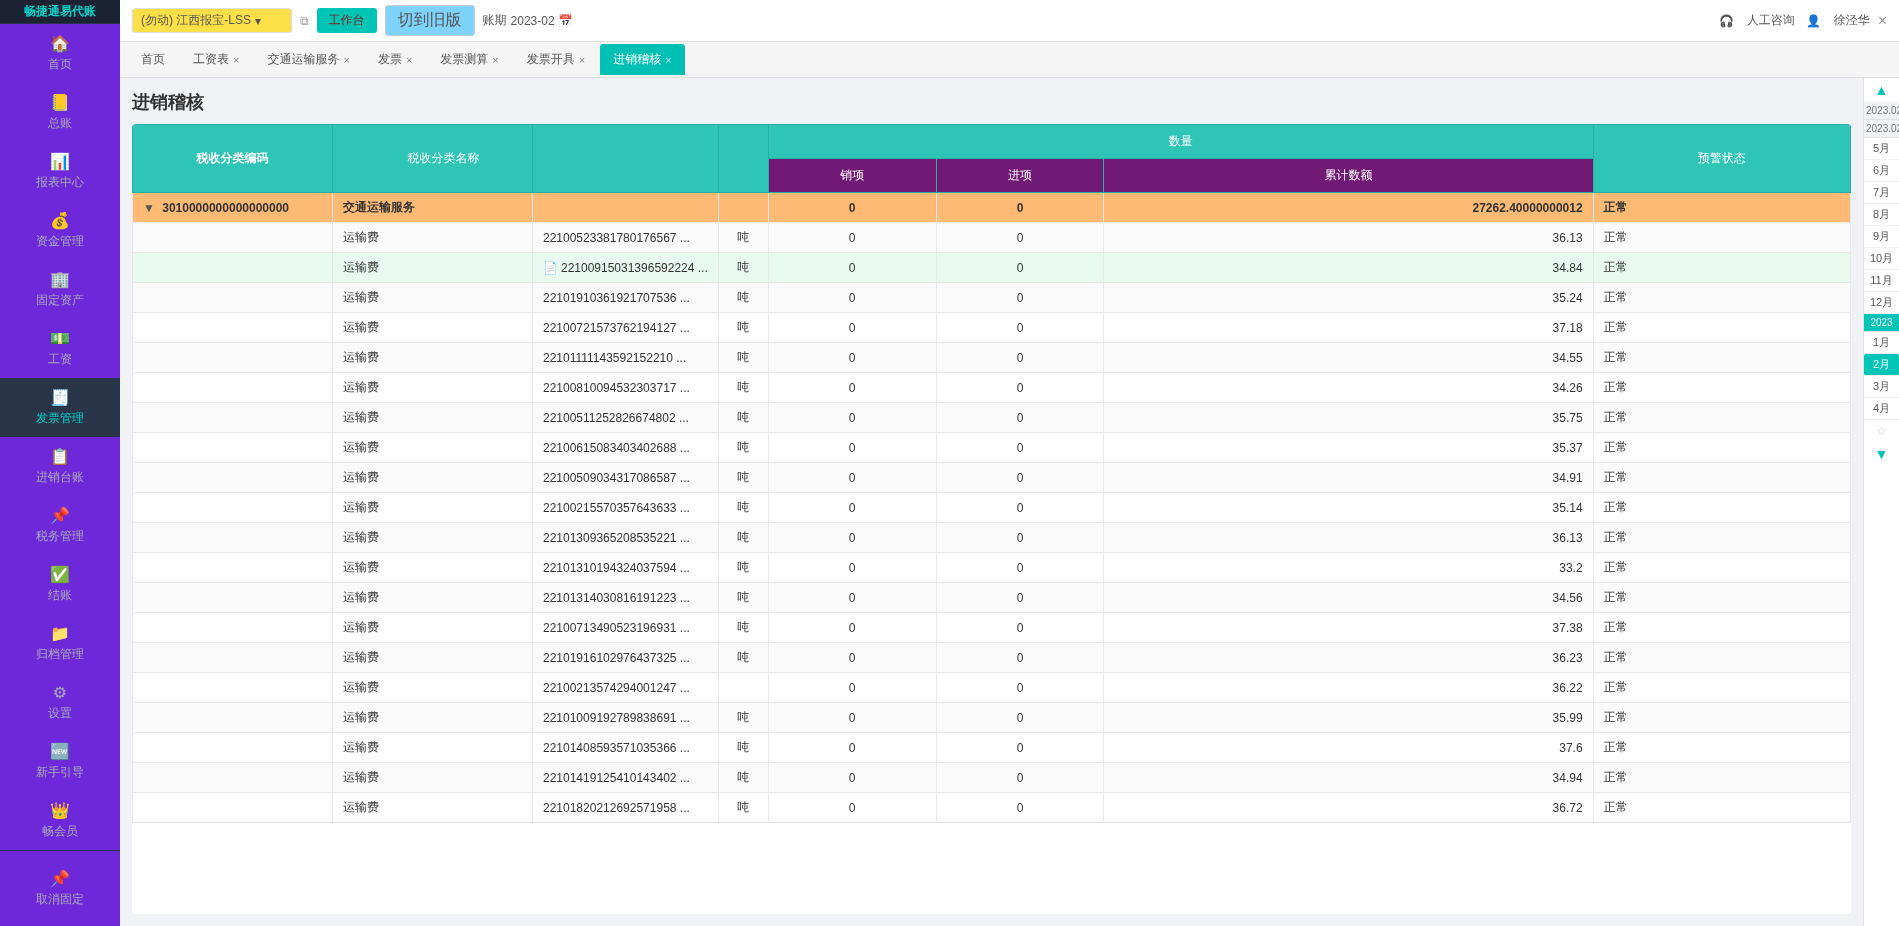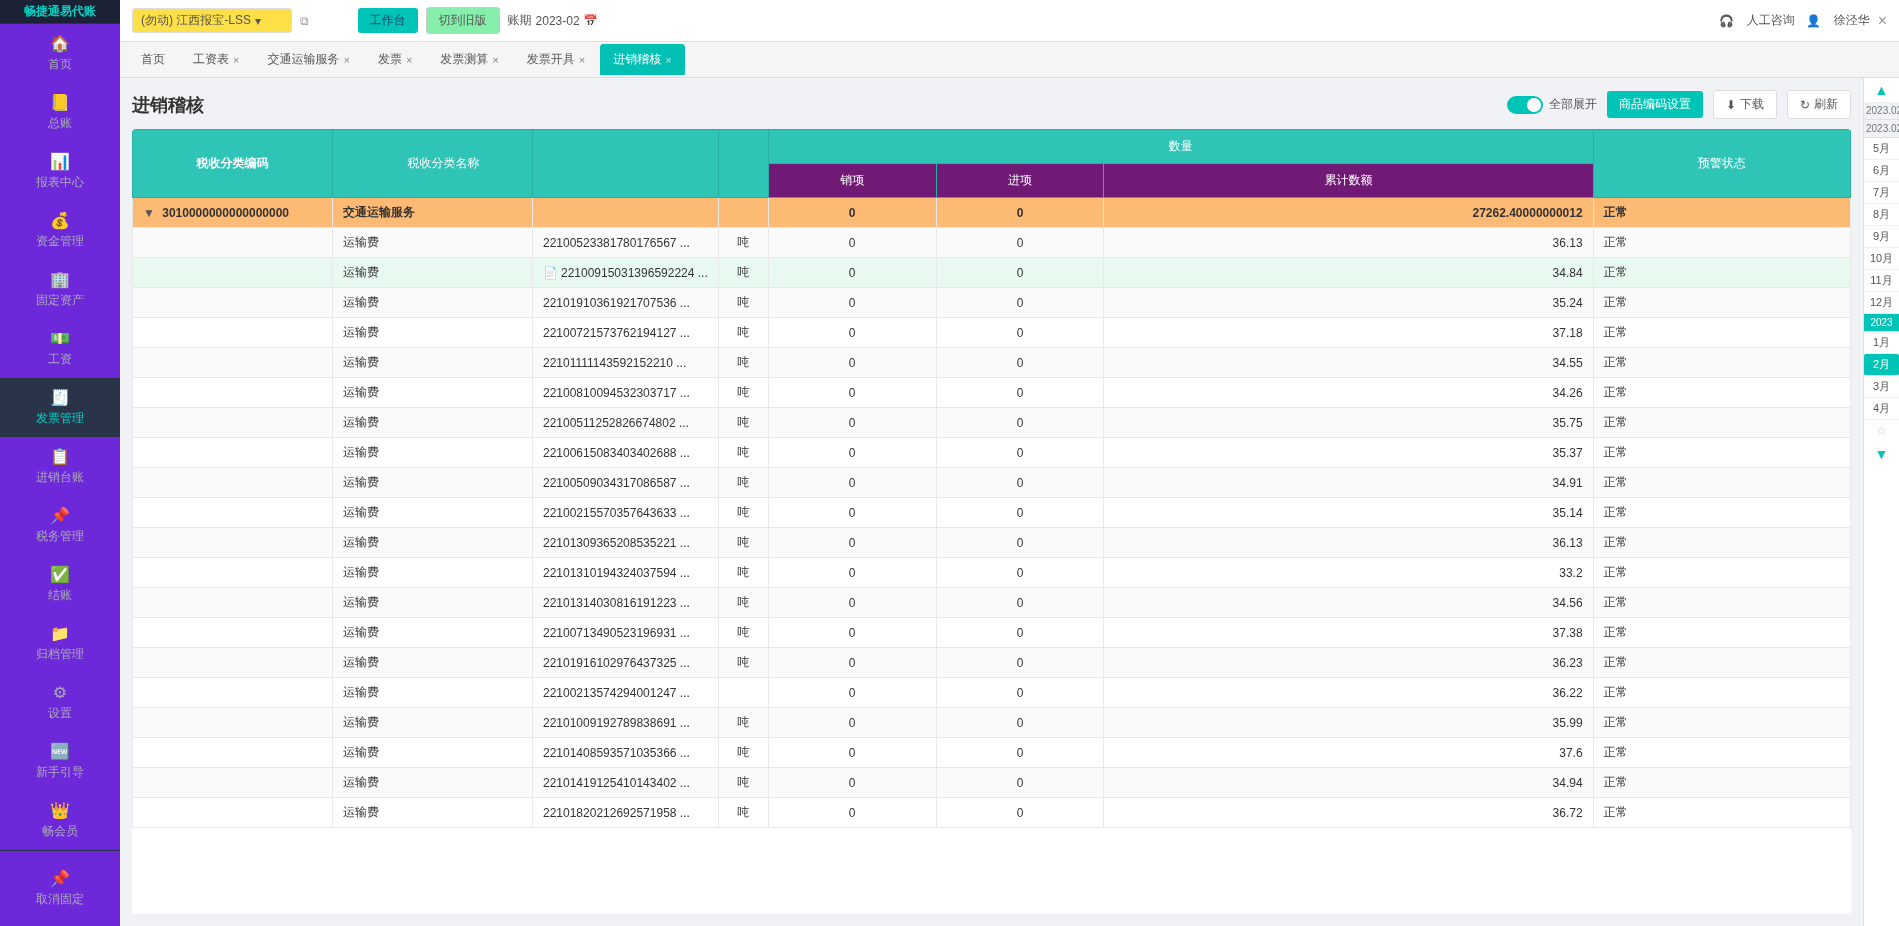--- a/index.html
+++ b/index.html
@@ -71,36 +71,35 @@
       gap: 4px;
       color: #555;
       background: #fde047;
       border: 1px solid #ddd;
       border-radius: 3px;
       padding: 3px 8px;
       min-width: 160px;
     }
     .topbar-btn {
       background: #00c4b6;
-      color: #0c4a6e;
+      color: #7f1d1d;
       border: none;
       border-radius: 3px;
       padding: 4px 12px;
       cursor: pointer;
       font-size: 12px;
-      margin-left: 41px;
     }
     .topbar-btn-outline {
-      background: #86efac;
+      background: #7dd3fc;
       color: #555;
       border: 1px solid #ccc;
       border-radius: 3px;
       padding: 4px 12px;
       cursor: pointer;
-      font-size: 12px;
+      font-size: 16px;
     }
     .topbar-period {
       display: flex;
       align-items: center;
       gap: 4px;
       color: #555;
     }
     .topbar-spacer { flex: 1; }
     .topbar-right {
       display: flex;
@@ -425,35 +424,20 @@
         <span>进销稽核</span>
         <span class="tab-close">×</span>
       </div>
     </div>
 
   <div class="content">
     <div class="page-main">
 
       <div class="page-title-bar">
         <span class="page-title">进销稽核</span>
-        <div class="page-actions">
-          <div class="toggle-container">
-            <div class="toggle-switch"></div>
-            <span>全部展开</span>
-          </div>
-          <button class="btn-primary">商品编码设置</button>
-          <button class="btn-default">
-            <span>⬇</span>
-            <span>下载</span>
-          </button>
-          <button class="btn-default">
-            <span>↻</span>
-            <span>刷新</span>
-          </button>
-        </div>
       </div>
 
       <div class="table-container">
         <table>
           <thead>
             <tr>
               <th rowspan="2" style="width:200px;font-weight:bold;">税收分类编码</th>
               <th rowspan="2" style="width:200px;padding-left:32px;">税收分类名称</th>
               <th rowspan="2" style="width:160px;"></th>
               <th rowspan="2" style="width:50px;"></th>

